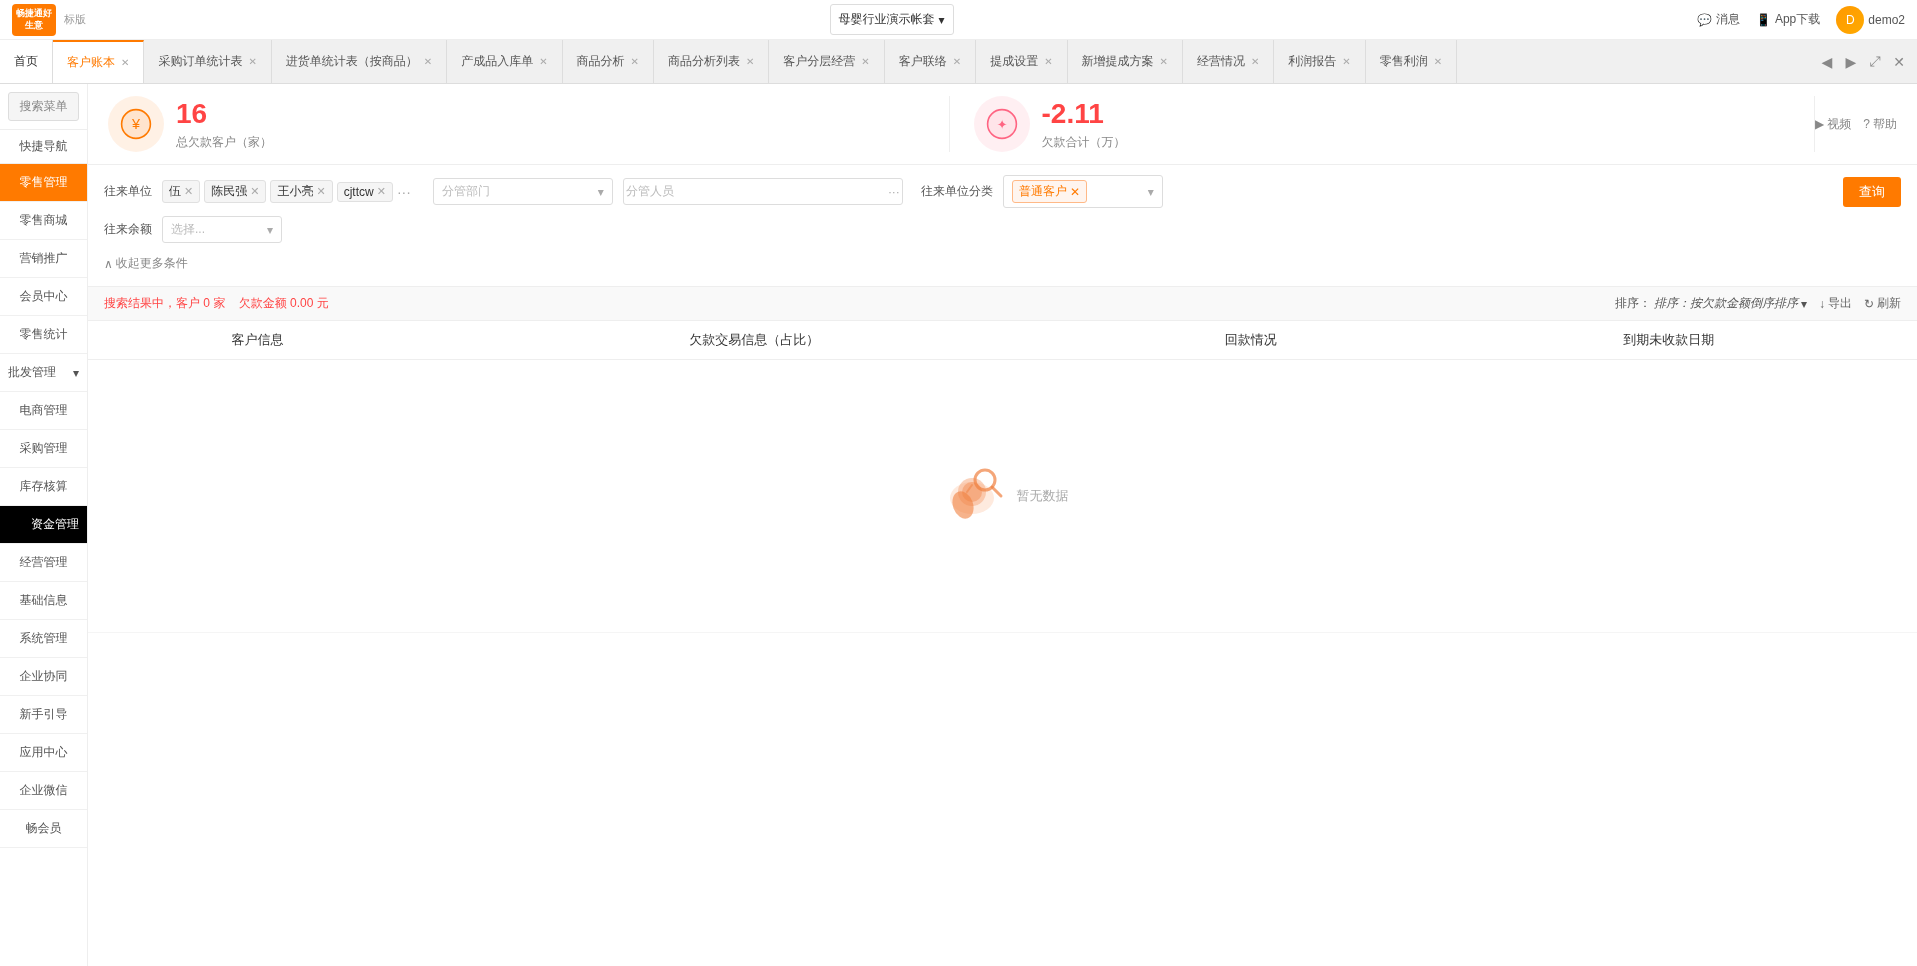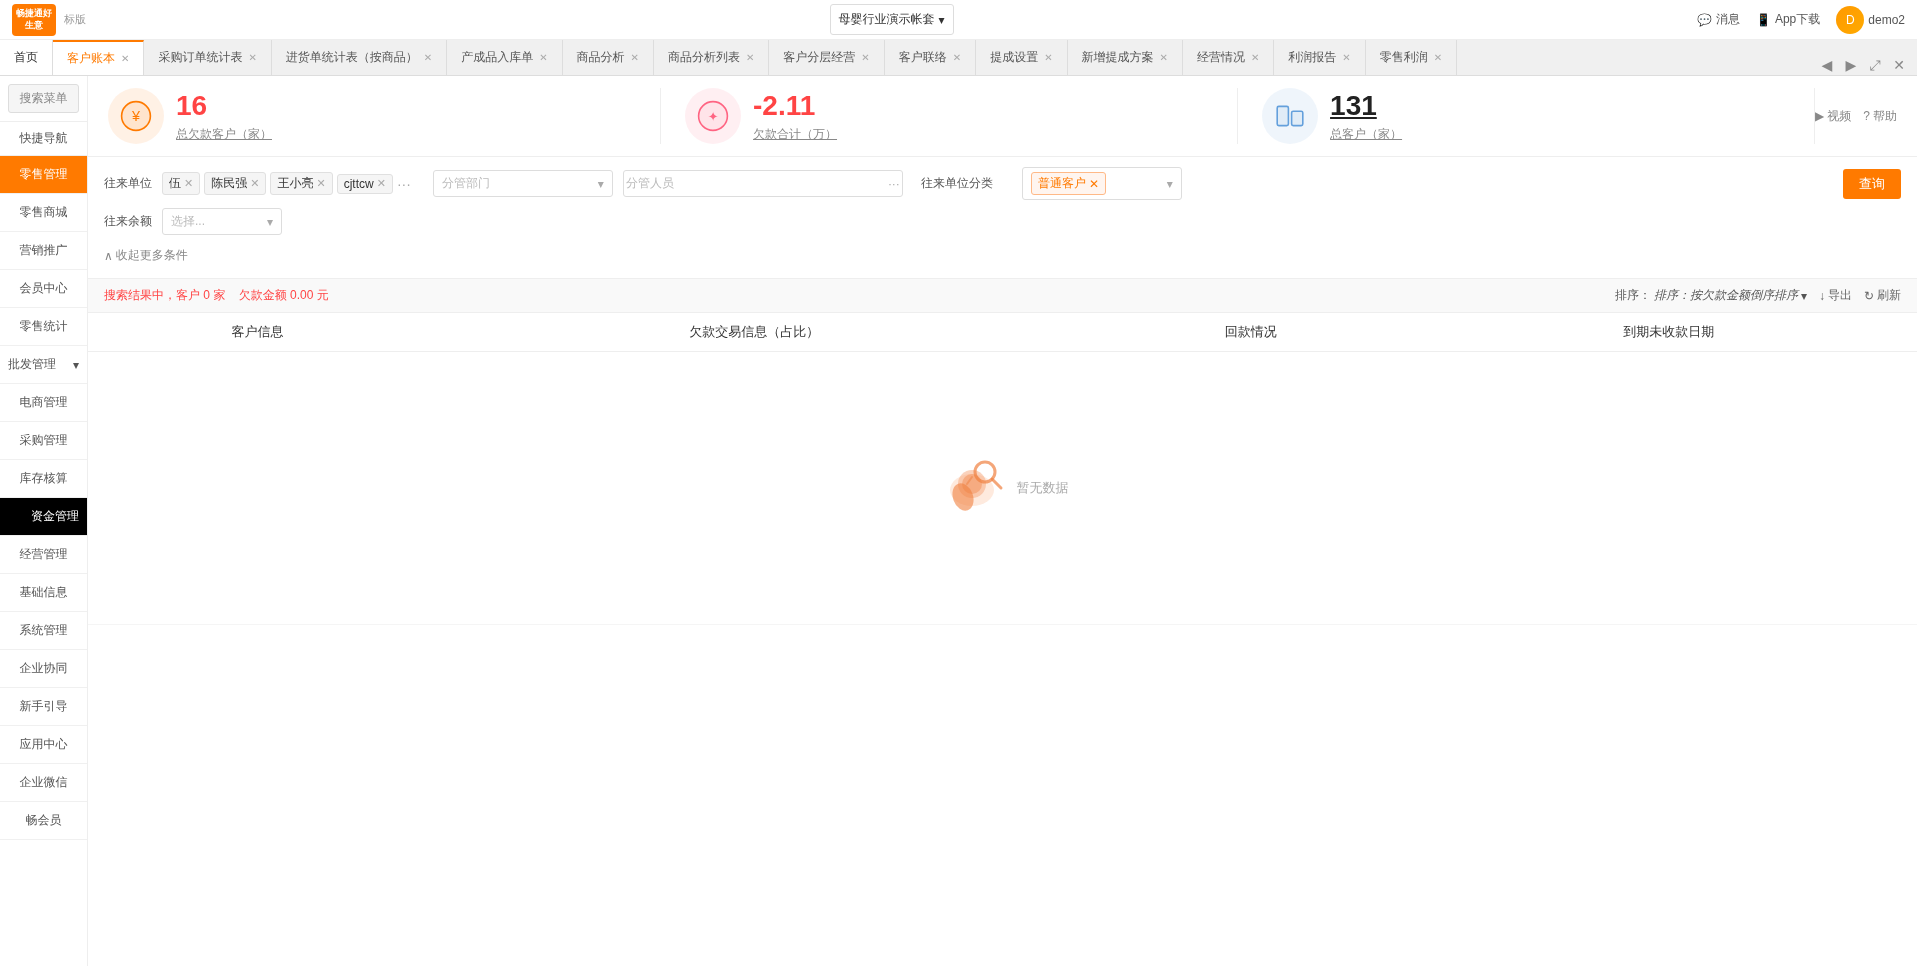--- a/index.html
+++ b/index.html
@@ -67,24 +67,24 @@
       background: linear-gradient(135deg, #f90, #fa0);
       display: flex;
       align-items: center;
       justify-content: center;
       color: #fff;
       font-size: 12px;
     }
 
     
     .nav-tabs {
-      height: 36px;
+      height: 44px;
       background: #f0f0f0;
       display: flex;
-      align-items: flex-end;
+      align-items: center;
       overflow: hidden;
       flex-shrink: 0;
       border-bottom: 1px solid #ddd;
     }
     .nav-tab {
       height: 100%;
       padding: 0 14px;
       display: flex;
       align-items: center;
       font-size: 12px;
@@ -229,21 +229,21 @@
     .stat-icon svg { width: 32px; height: 32px; }
     .stat-content {}
     .stat-value {
       font-size: 28px;
       font-weight: bold;
       color: #ff4444;
       line-height: 1.2;
     }
     .stat-value.negative { color: #ff4444; }
     .stat-value.bold-black { color: #222; font-weight: 700; text-decoration: underline; }
-    .stat-label { font-size: 12px; color: #888; margin-top: 4px; text-decoration: underline; }
+    .stat-label { font-size: 12px; color: #888; margin-top: 4px; }
     .stat-bar-right {
       display: flex;
       align-items: center;
       gap: 12px;
       margin-left: auto;
     }
     .stat-help-btn {
       font-size: 12px;
       color: #888;
       cursor: pointer;
@@ -323,21 +323,20 @@
     .filter-input2 {
       display: flex;
       align-items: center;
       border: 1px solid #ddd;
       border-radius: 3px;
       padding: 4px 8px;
       min-width: 160px;
       font-size: 12px;
       color: #333;
       gap: 4px;
-      margin-left: 19px;
     }
     .tag-selected {
       display: flex;
       align-items: center;
       gap: 3px;
       background: #fff5ef;
       border: 1px solid #ffb987;
       border-radius: 3px;
       padding: 2px 6px;
       font-size: 12px;
@@ -620,32 +619,20 @@
       <div class="stat-item">
         <div class="stat-icon pink">
           <svg viewBox="0 0 40 40" fill="none" xmlns="http://www.w3.org/2000/svg">
             <circle cx="20" cy="20" r="18" stroke="#ff6482" stroke-width="2" fill="rgba(255,100,130,0.08)"></circle>
             <text x="20" y="26" text-anchor="middle" font-size="16" fill="#ff6482">✦</text>
           </svg>
         </div>
         <div class="stat-content">
           <div class="stat-value negative">-2.11</div>
           <div class="stat-label">欠款合计（万）</div>
-        </div>
-      </div>
-      <div class="stat-item">
-        <div class="stat-icon blue">
-          <svg viewBox="0 0 40 40" fill="none" xmlns="http://www.w3.org/2000/svg">
-            <rect x="4" y="8" width="14" height="24" rx="2" stroke="#64a0dc" stroke-width="2" fill="rgba(100,160,220,0.1)"></rect>
-            <rect x="22" y="14" width="14" height="18" rx="2" stroke="#64a0dc" stroke-width="2" fill="rgba(100,160,220,0.1)"></rect>
-          </svg>
-        </div>
-        <div class="stat-content">
-          <div class="stat-value bold-black">131</div>
-          <div class="stat-label">总客户（家）</div>
         </div>
       </div>
       <div class="stat-bar-right">
         <div class="stat-help-btn">
           <span>▶</span>
           <span>视频</span>
         </div>
         <div class="stat-help-btn">
           <span>?</span>
           <span>帮助</span>

